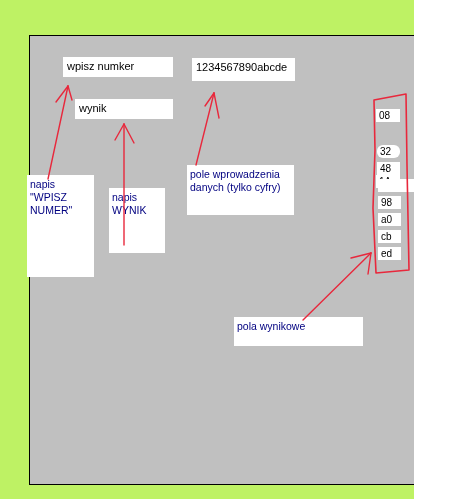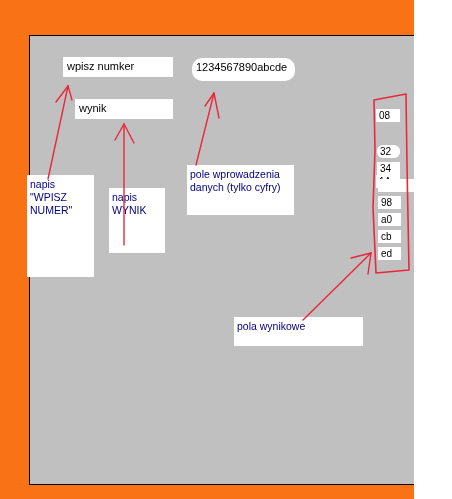--- a/index.html
+++ b/index.html
@@ -4,21 +4,21 @@
 <style>
   html, body {
     margin: 0;
     padding: 0;
     background: #ffffff;
   }
   #screen {
     position: relative;
     width: 414px;
     height: 499px;
-    background: #f97316;
+    background: #bef264;
     font-family: "Liberation Sans", sans-serif;
     overflow: hidden;
   }
 
   
   #app-window {
     position: absolute;
     left: 29px;
     top: 35px;
     width: 408px;
@@ -85,26 +85,26 @@
 <body>
 
 <div id="screen">
 
   <div id="app-window">
 
     <div class="widget" style="left:33px; top:21px; width:110px; height:20px;">wpisz numker</div>
 
     <div class="widget" style="left:45px; top:63px; width:98px; height:20px;">wynik</div>
 
-    <div class="widget" style="left:162px; top:22px; width:103px; height:23px;border-radius:10px;">1234567890abcde</div>
+    <div class="widget" style="left:162px; top:22px; width:103px; height:23px;">1234567890abcde</div>
 
     <div class="widget hexcell" style="left:346px; top:73px; width:24px; height:13px;">08</div>
     <div class="widget hexcell" style="left:346px; top:91px; width:24px; height:13px;margin-top:48px;">1A</div>
     <div class="widget hexcell" style="left:347px; top:109px; width:23px; height:13px;border-radius:6px;">32</div>
-    <div class="widget hexcell" style="left:347px; top:126px; width:23px; height:13px;">34</div>
+    <div class="widget hexcell" style="left:347px; top:126px; width:23px; height:13px;">48</div>
     <div class="widget hexcell" style="left:348px; top:143px; width:23px; height:13px;padding-left:40px;">76</div>
     <div class="widget hexcell" style="left:348px; top:160px; width:23px; height:13px;">98</div>
     <div class="widget hexcell" style="left:348px; top:177px; width:23px; height:13px;">a0</div>
     <div class="widget hexcell" style="left:348px; top:194px; width:23px; height:13px;">cb</div>
     <div class="widget hexcell" style="left:348px; top:211px; width:23px; height:13px;">ed</div>
 
     <div class="callout" style="left:-3px; top:139px; width:67px; height:102px;">
       <span>napis "WPISZ NUMER"</span>
     </div>
 

